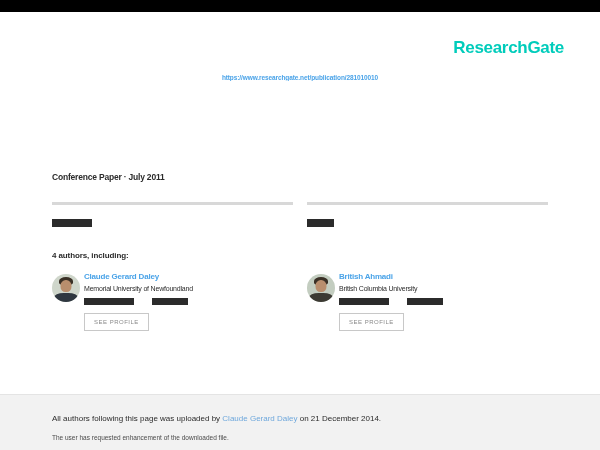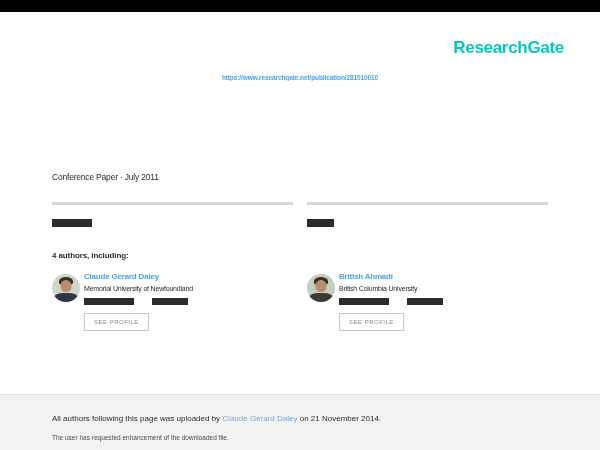--- a/index.html
+++ b/index.html
@@ -39,21 +39,21 @@
     letter-spacing: -0.1px;
     white-space: nowrap;
     overflow: hidden;
   }
 
   
   .pub-meta {
     position: absolute;
     left: 52px; top: 160px;
     font-size: 8.5px;
-    font-weight: normal;
+    font-weight: bold;
     color: #2b2b2b;
     filter: blur(0.6px);
     letter-spacing: -0.2px;
     white-space: nowrap;
   }
 
   
   .stats {
     position: absolute;
     left: 52px; top: 190px;
@@ -258,18 +258,18 @@
         <span class="astat">PUBLICATIONS</span>
         <span class="astat">CITATIONS</span>
       </div>
       <div class="see-profile">SEE PROFILE</div>
     </div>
 
   </div>
 
   <div id="footer">
     <div class="footer-line1">
-      <span>All authors following this page was uploaded by </span><a href="#">Claude Gerard Daley</a><span> on 21 November 2014.</span>
+      <span>All authors following this page was uploaded by </span><a href="#">Claude Gerard Daley</a><span> on 21 December 2014.</span>
     </div>
     <div class="footer-line2">The user has requested enhancement of the downloaded file.</div>
   </div>
 
 </div>
 
 </body></html>

